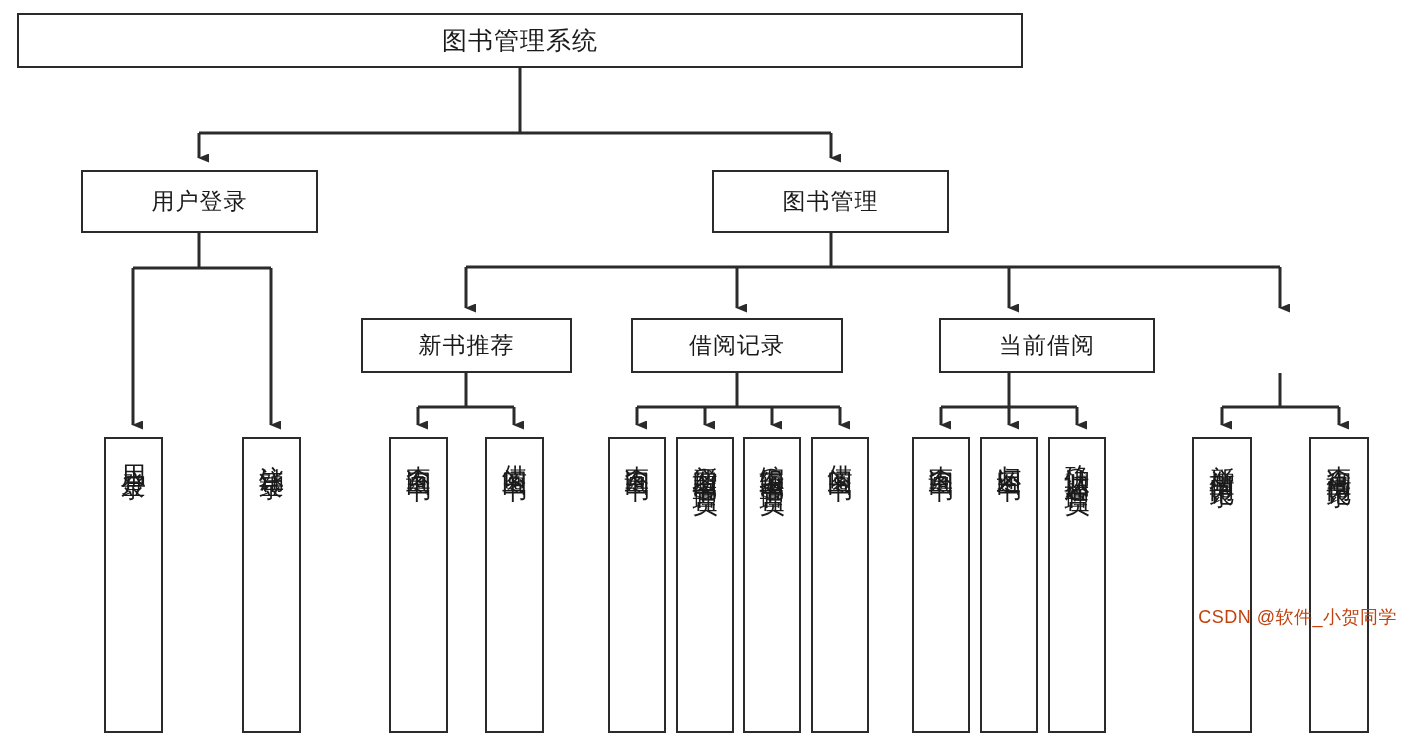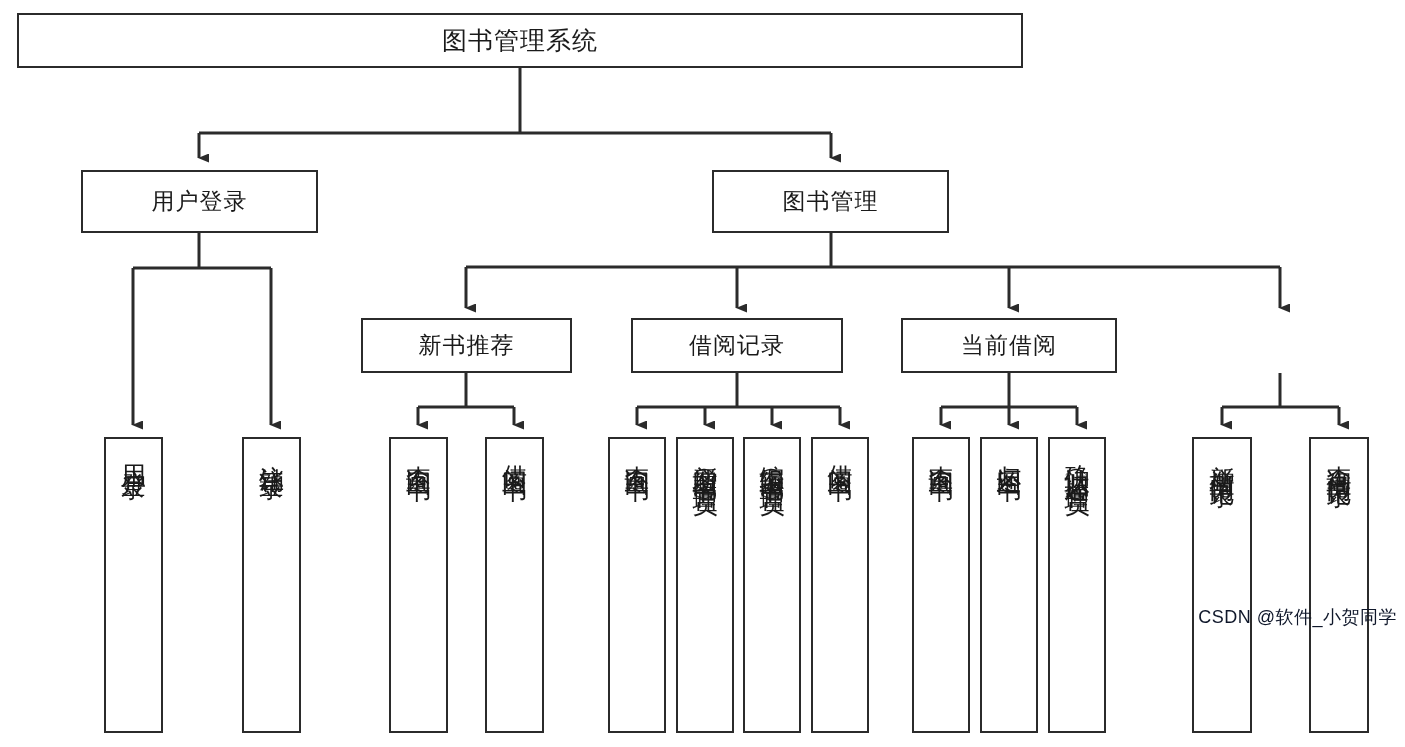--- a/index.html
+++ b/index.html
@@ -61,21 +61,21 @@
     line-height: 1;
   }
   .node.root .label {
     font-size: 25px;
   }
   .watermark {
     position: absolute;
     right: 8px;
     bottom: 6px;
     font-size: 18px;
-    color: #0f172a;
+    color: #c2410c;
     letter-spacing: 0.5px;
     white-space: nowrap;
   }
 </style>
 </head>
 <body>
 
 <div id="diagram-root">
 
   <svg class="connectors" viewBox="0 0 1405 747" xmlns="http://www.w3.org/2000/svg">
@@ -138,21 +138,21 @@
   <div class="node horizontal" style="left:712px; top:170px; width:237px; height:63px;">
     <span class="label">图书管理</span>
   </div>
 
   <div class="node horizontal" style="left:361px; top:318px; width:211px; height:55px;">
     <span class="label">新书推荐</span>
   </div>
   <div class="node horizontal" style="left:631px; top:318px; width:212px; height:55px;">
     <span class="label">借阅记录</span>
   </div>
-  <div class="node horizontal" style="left:901px; top:318px; width:216px; height:55px;">
+  <div class="node horizontal" style="left:939px; top:318px; width:216px; height:55px;">
     <span class="label">当前借阅</span>
   </div>
 
   <div class="node vertical" style="left:104px; top:437px; width:59px; height:296px;">
     <span class="label">用户登录</span>
   </div>
   <div class="node vertical" style="left:242px; top:437px; width:59px; height:296px;">
     <span class="label">注销登录</span>
   </div>
 

